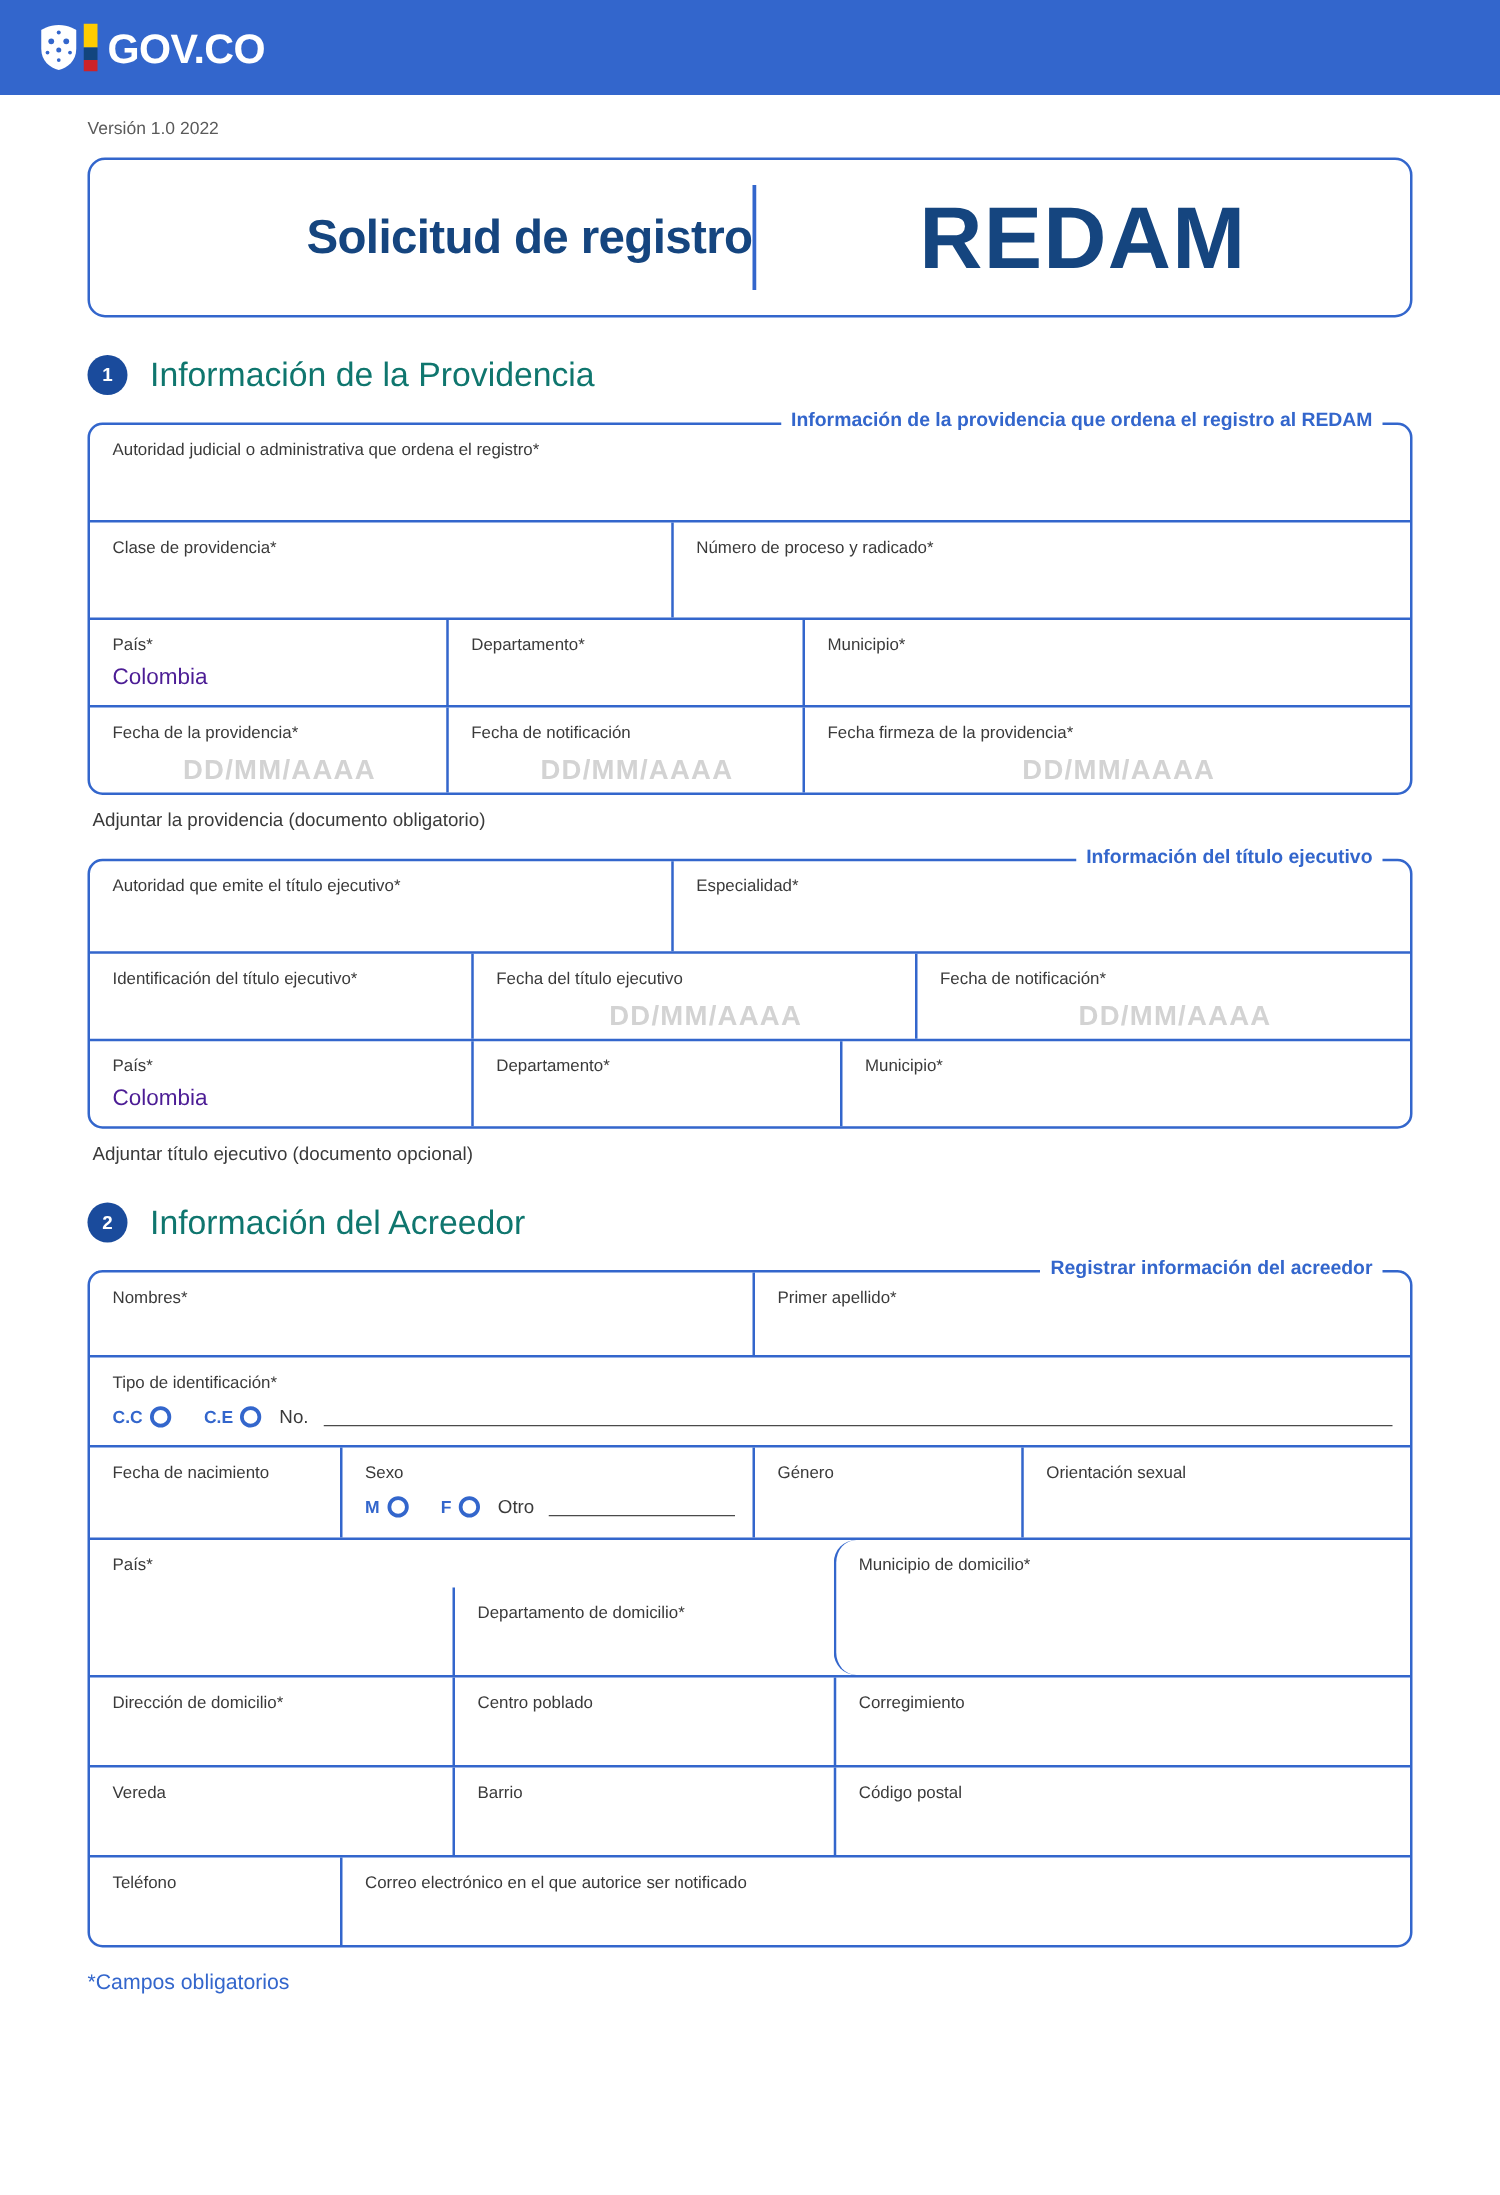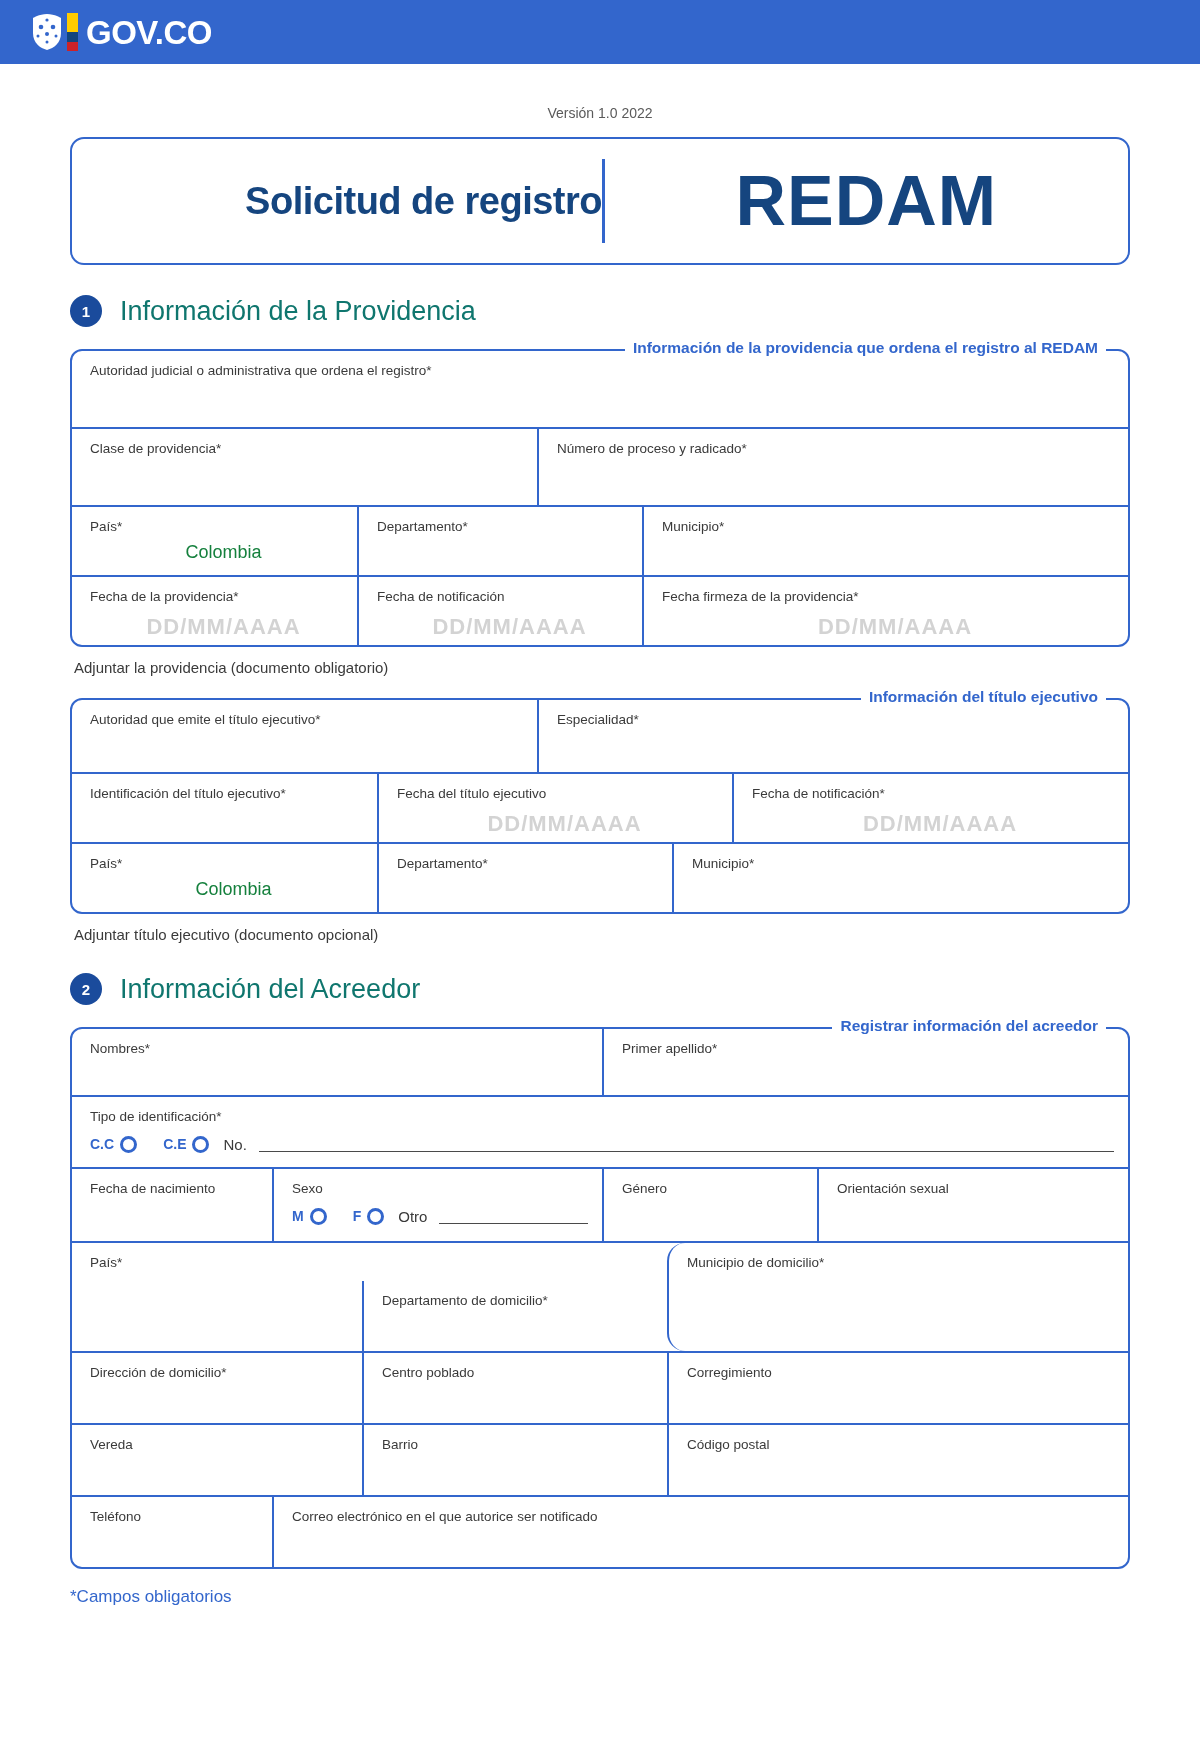--- a/index.html
+++ b/index.html
@@ -11,21 +11,21 @@
   body {
     width: 1200px; height: 1756px;
     font-family: "Liberation Sans", sans-serif;
     color: #3a3a3a;
     position: relative;
     overflow: hidden;
   }
 
   
   .govbar {
-    height: 64px;
+    height: 76px;
     background: #3366cc;
     display: flex;
     align-items: center;
     padding-left: 30px;
   }
   .gov-logo { display: flex; align-items: center; gap: 0; }
   .gov-shield { width: 34px; height: 38px; display: block; }
   .gov-flag {
     width: 11px; height: 38px;
     margin-left: 3px; margin-right: 8px;
@@ -40,26 +40,25 @@
     font-size: 33px;
     font-weight: bold;
     letter-spacing: -0.5px;
     line-height: 1;
   }
 
   
   .page { padding: 0 70px; position: relative; }
 
   .version {
-    text-align: center;
+    text-align: left;
     font-size: 14px;
     color: #5a5a5a;
     padding-top: 18px;
     padding-right: 0;
-    margin-top: 23px;
   }
 
   
   .title-card {
     margin-top: 16px;
     height: 128px;
     border: 2.5px solid #3366cc;
     border-radius: 14px;
     display: flex;
     align-items: center;
@@ -139,24 +138,23 @@
   }
   .cell + .cell { border-left: 2.2px solid #3366cc; }
   .cell-label {
     font-size: 13.5px;
     color: #3a3a3a;
     line-height: 1.25;
     display: block;
   }
   .cell-value {
     font-size: 18px;
-    color: #15803d;
+    color: #4c1d95;
     display: block;
     margin-top: 6px;
-    text-align: center;
   }
   .date-ph {
     display: block;
     text-align: center;
     font-size: 22px;
     font-weight: bold;
     color: #d3d3d3;
     letter-spacing: 1px;
     margin-top: 8px;
   }

